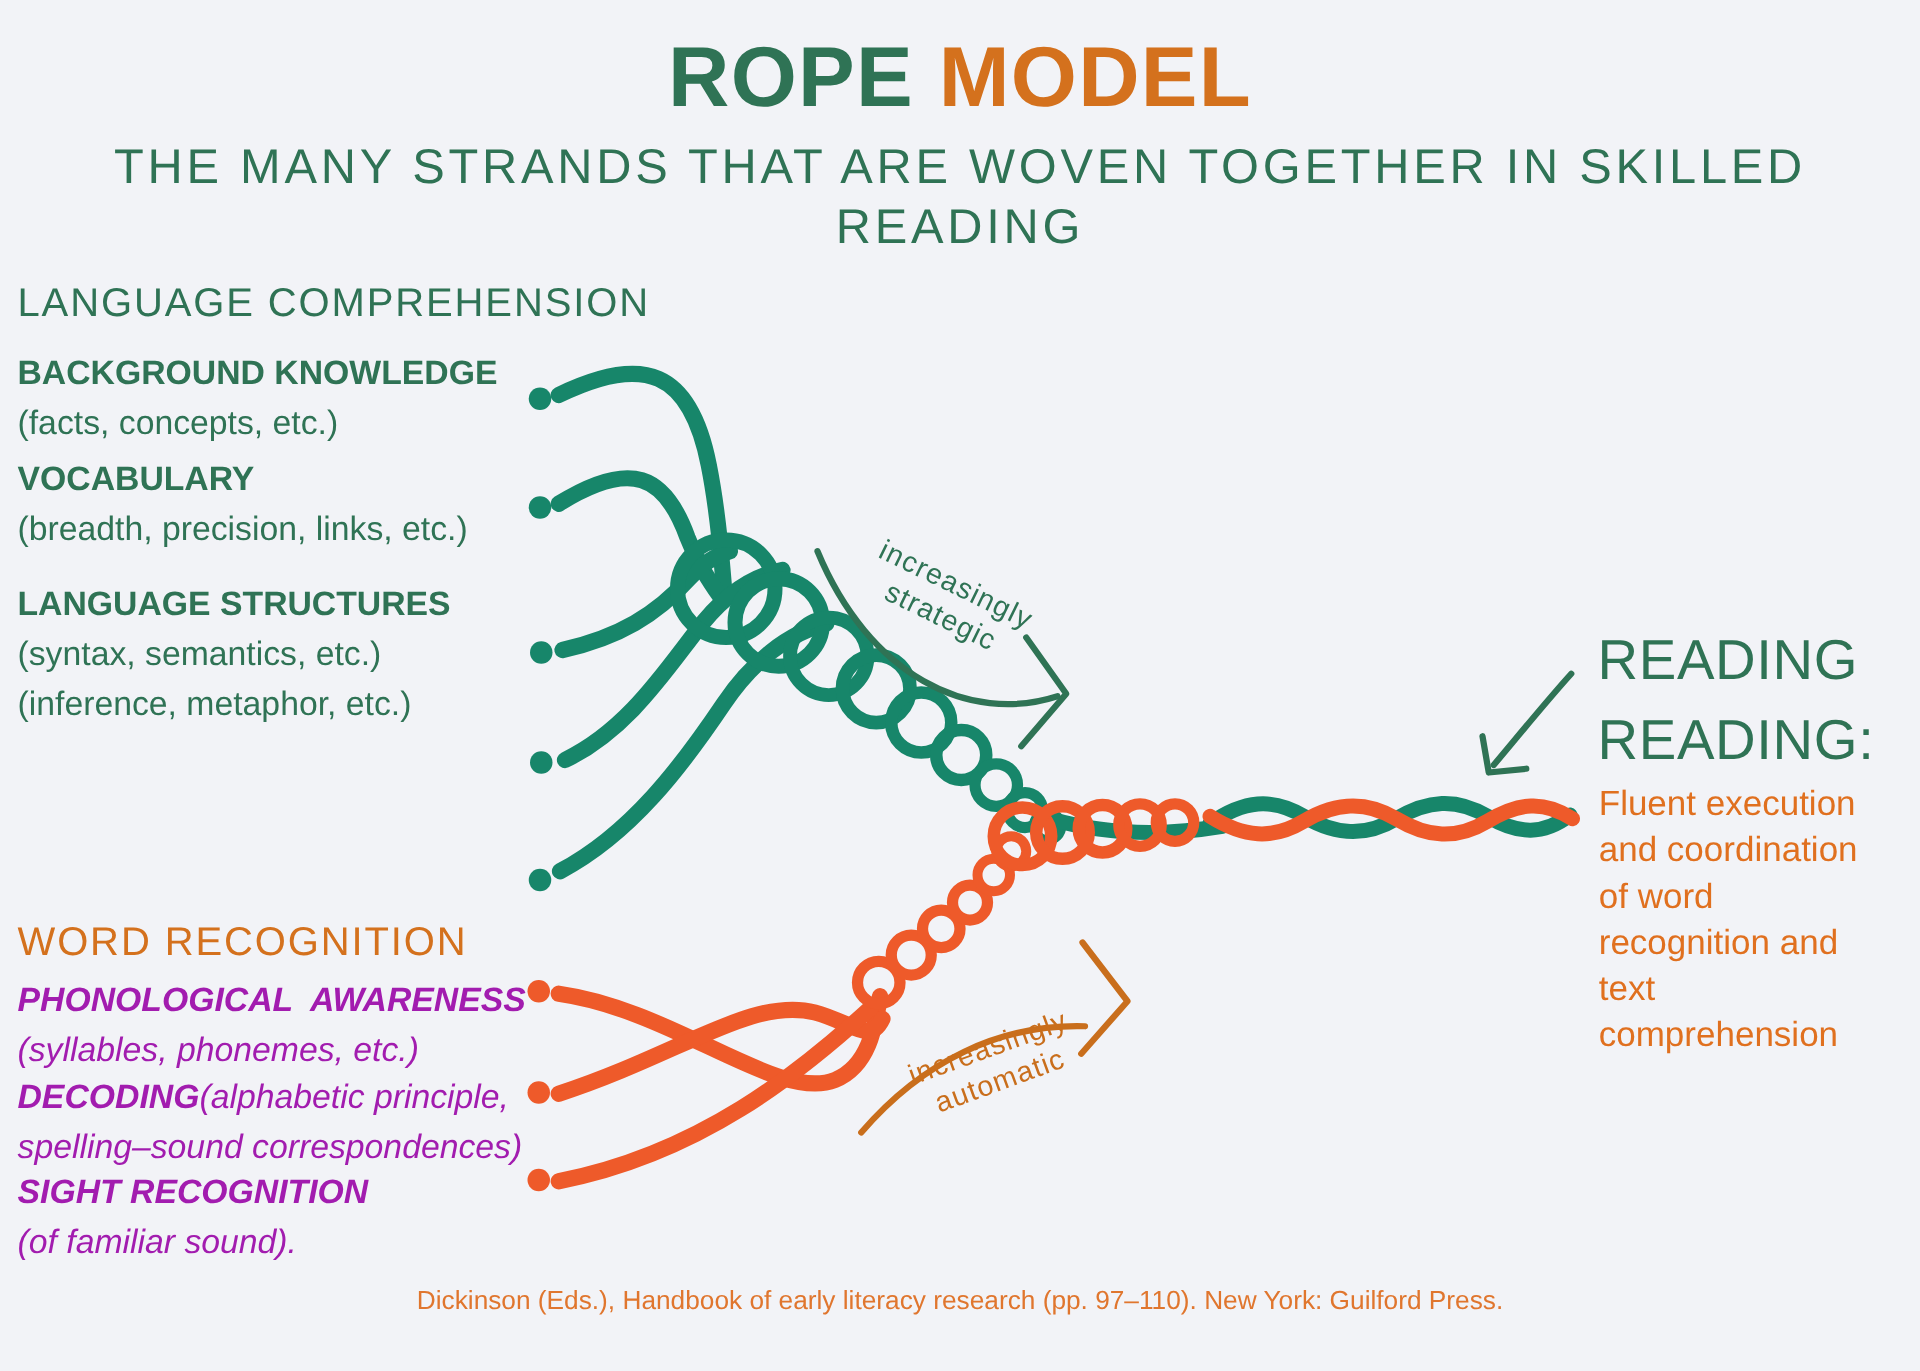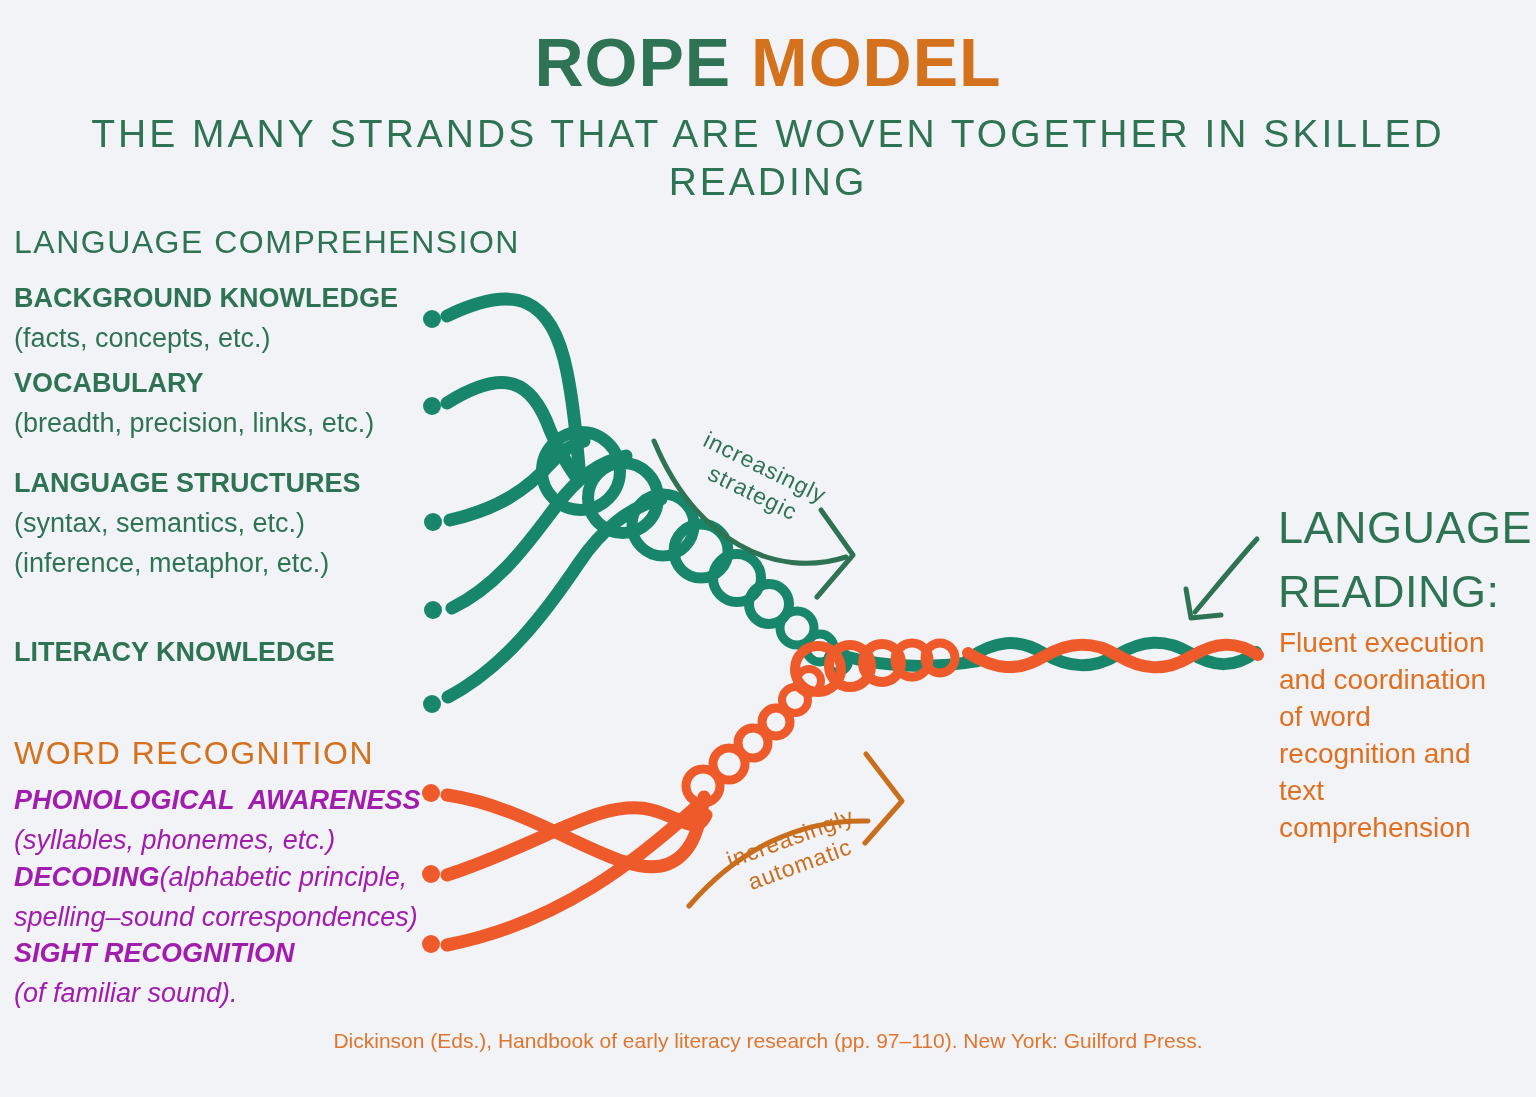--- a/index.html
+++ b/index.html
@@ -162,21 +162,20 @@
     <div class="sub">(breadth, precision, links, etc.)</div>
   </div>
   <div class="abs item lc-item" style="top:463px">
     <div class="lbl">LANGUAGE STRUCTURES</div>
     <div class="sub">(syntax, semantics, etc.)</div>
   </div>
   <div class="abs item lc-item" style="top:543px">
     <div class="sub">(inference, metaphor, etc.)</div>
   </div>
   <div class="abs item lc-item" style="top:632px">
-    <div class="lbl">LITERACY KNOWLEDGE</div>
   </div>
 
   <div class="abs section-heading wr-heading">WORD RECOGNITION</div>
 
   <div class="abs item wr-item" style="top:780px">
     <div class="lbl">PHONOLOGICAL  AWARENESS</div>
     <div class="sub">(syllables, phonemes, etc.)</div>
   </div>
   <div class="abs item wr-item" style="top:857px">
     <div><span class="lbl">DECODING</span><span class="sub">(alphabetic principle,</span></div>
@@ -190,21 +189,21 @@
   <div class="abs rope-note note-strategic">
     <div>increasingly</div>
     <div>strategic</div>
   </div>
   <div class="abs rope-note note-automatic">
     <div>increasingly</div>
     <div>automatic</div>
   </div>
 
   <div class="abs skilled-heading">
-    <div>LANGUAGE</div>
+    <div>READING</div>
     <div>READING:</div>
   </div>
   <div class="abs skilled-desc">Fluent execution and coordination of word recognition and text comprehension</div>
 
   <div class="abs citation">
     <div>Dickinson (Eds.), Handbook of early literacy research (pp. 97–110). New York: Guilford Press.</div>
   </div>
 
 </div>
 

